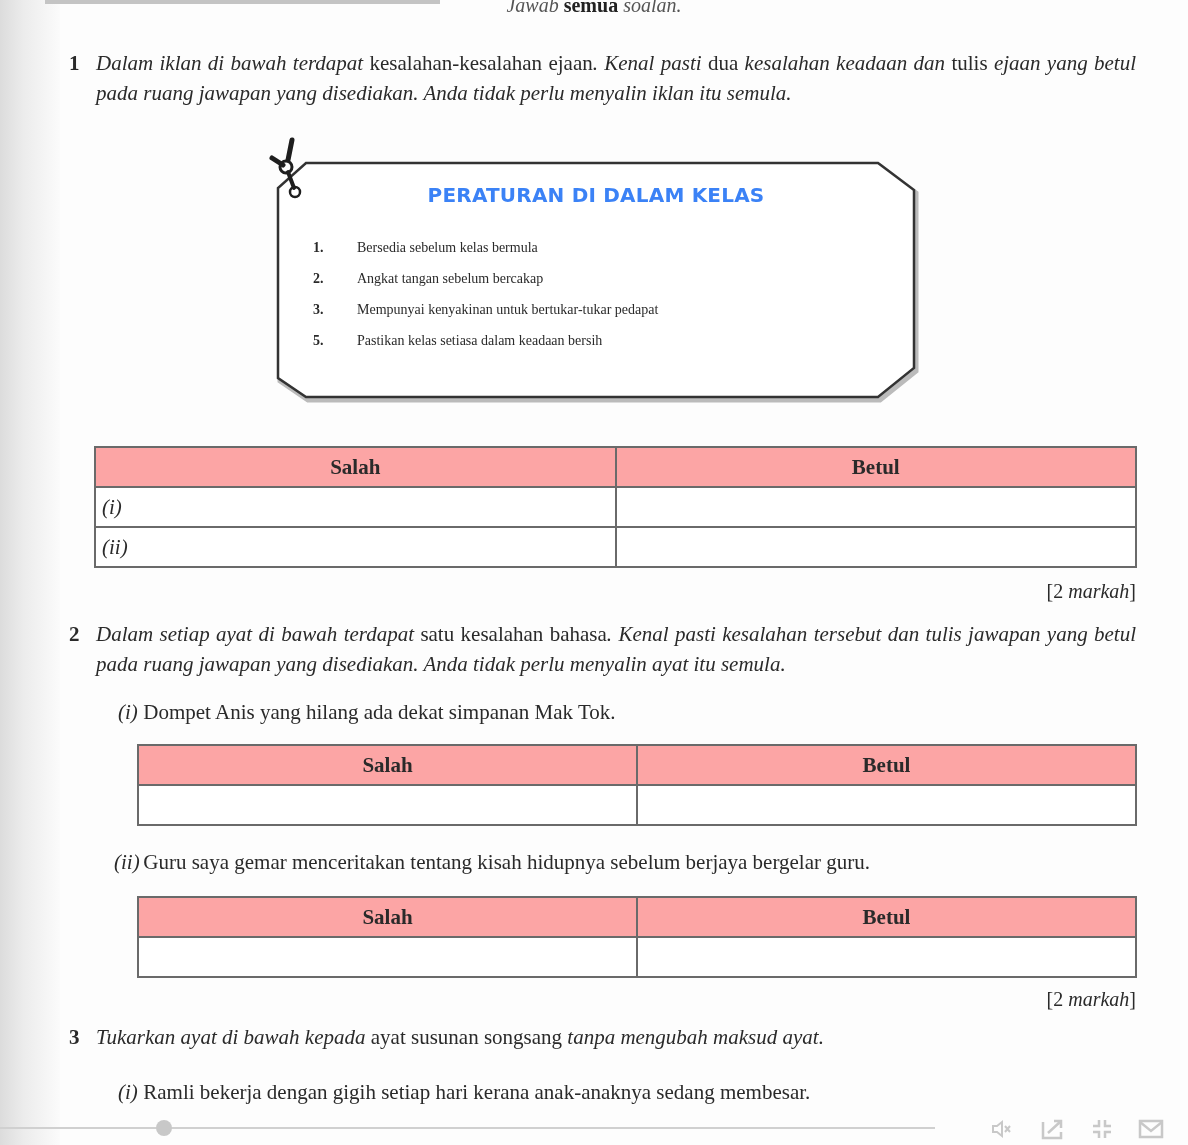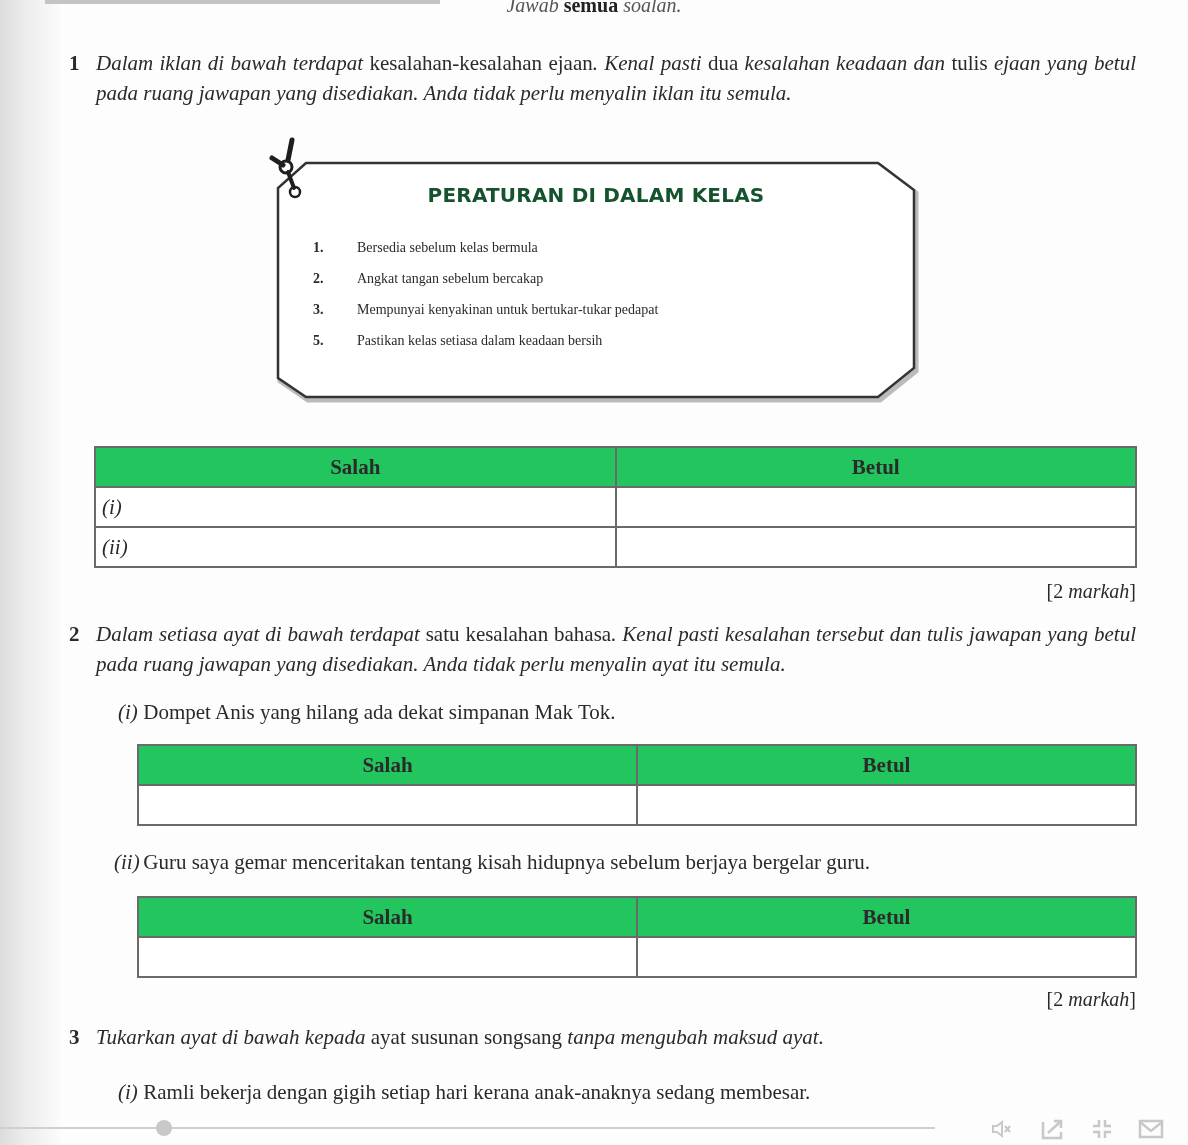--- a/index.html
+++ b/index.html
@@ -25,34 +25,34 @@
   .q .num { font-weight:bold; font-style:normal; position:absolute; left:-27px; top:0; }
   .q .body { font-style:italic; text-align:justify; text-align-last:left; }
   .q .body b { font-style:normal; font-weight:normal; }
 
   .notice {
     position:absolute; left:278px; top:160px; width:636px; height:238px;
   }
   .notice svg { position:absolute; left:-30px; top:-30px; }
   .notice-title {
     position:absolute; left:0; width:636px; top:23px; text-align:center;
-    font-family:"DejaVu Sans", sans-serif; font-weight:bold; font-size:20px; color:#14532d;
+    font-family:"DejaVu Sans", sans-serif; font-weight:bold; font-size:20px; color:#3b82f6;
     letter-spacing:0.2px;
   }
   .rules { position:absolute; left:35px; top:72px; margin:0; padding:0; list-style:none; }
   .rules li { font-size:14px; line-height:31px; height:31px; white-space:nowrap; }
   .rules .rn { display:inline-block; width:44px; font-weight:bold; }
 
   table.ans {
     position:absolute; border-collapse:collapse; font-size:21px;
     table-layout:fixed;
   }
   table.ans th, table.ans td { border:2px solid #6a6a6a; }
   table.ans th {
-    background:#22c55e; height:36px; font-weight:bold; text-align:center;
+    background:#fca5a5; height:36px; font-weight:bold; text-align:center;
   }
   table.ans td { height:36px; background:#fff; padding-left:6px; font-style:italic; }
   .marks { position:absolute; right:52px; font-size:20px; }
   .marks i { font-style:italic; }
   .sub { position:absolute; font-size:21px; }
   .sub .ri { font-style:italic; display:inline-block; width:20px; }
 
   .player-line {
     position:absolute; left:0; top:1127px; width:935px; height:2px; background:#d0d0d0;
   }
@@ -119,21 +119,21 @@
   </tr>
 </tbody>
   </table>
 
 <div class="marks" style="top:580px;">
   <span>[2 </span><i>markah</i><span>]</span>
 </div>
 
 <div class="q" style="left:96px; top:619px; width:1040px;">
   <span class="num">2</span>
-  <div class="body"><span>Dalam setiasa ayat di bawah terdapat </span><b>satu kesalahan bahasa</b><span>. Kenal pasti kesalahan tersebut dan tulis jawapan yang betul pada ruang jawapan yang disediakan. Anda tidak perlu menyalin ayat itu semula.</span></div>
+  <div class="body"><span>Dalam setiap ayat di bawah terdapat </span><b>satu kesalahan bahasa</b><span>. Kenal pasti kesalahan tersebut dan tulis jawapan yang betul pada ruang jawapan yang disediakan. Anda tidak perlu menyalin ayat itu semula.</span></div>
 </div>
 
 <div class="sub" style="left:118px; top:700px;">
   <span class="ri">(i)</span>
   <span>Dompet Anis yang hilang ada dekat simpanan Mak Tok.</span>
 </div>
 
 <table class="ans" style="left:137px; top:744px; width:1000px;">
   <colgroup>
       <col style="width:50%">

